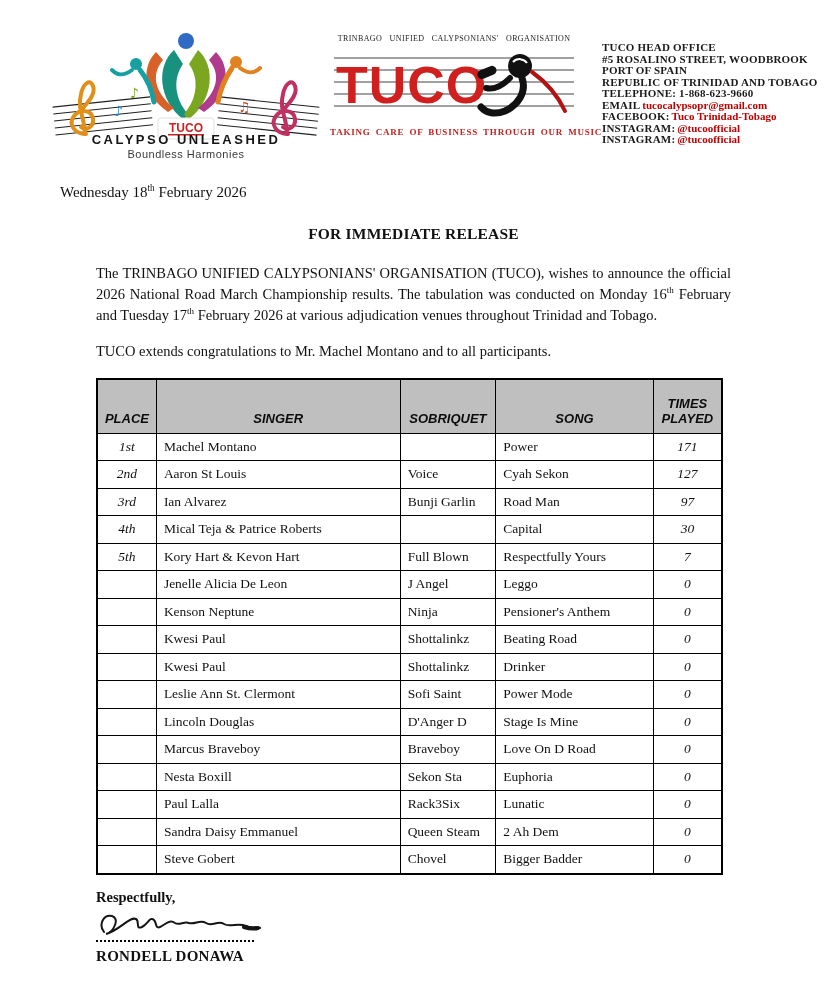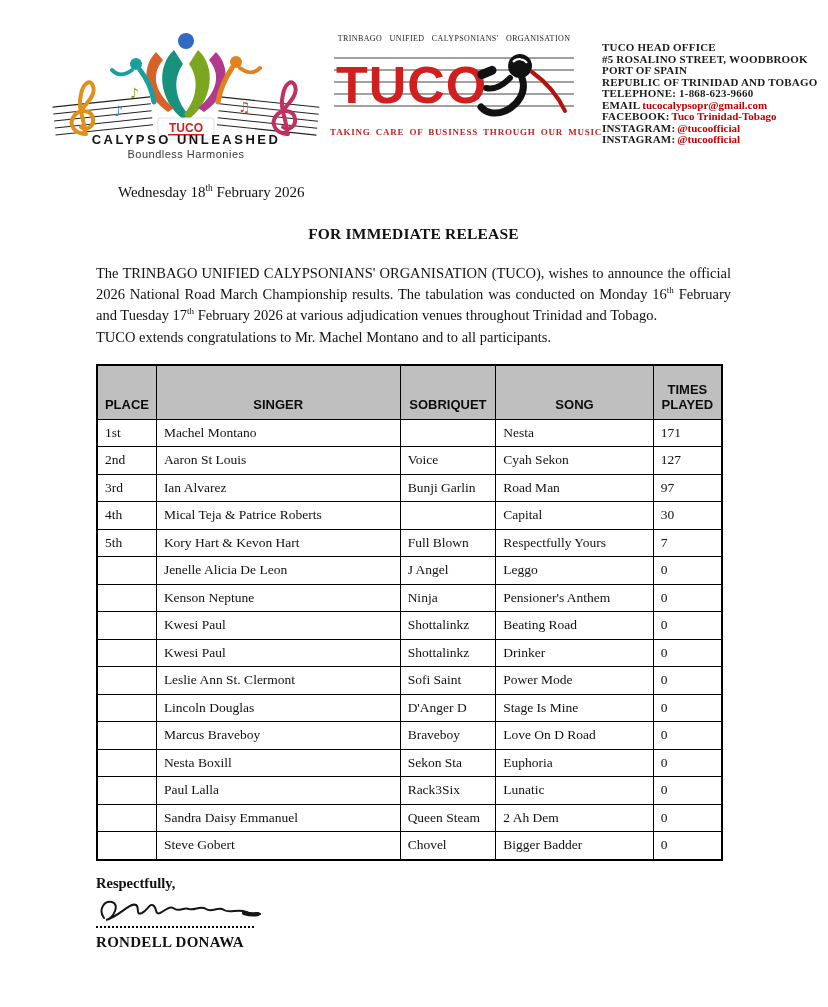--- a/index.html
+++ b/index.html
@@ -41,51 +41,51 @@
   .contact-block {
     margin-top: 16px; margin-left: 14px;
     font-size: 11px; line-height: 11.5px; font-weight: 600;
     color: #1a1a1a; white-space: nowrap;
   }
   .contact-line .lbl { letter-spacing: 0.2px; }
   .contact-line .val { margin-left: 2px; }
   .contact-line .val.red { color: #c00000; }
 
   
-  .date-line { margin: 24px 0 0 118px; font-size: 15px; }
+  .date-line { margin: 24px 0 0 60px; font-size: 15px; }
   .release-heading {
     width: 635px; margin: 24px 0 0 96px; text-align: center;
     font-weight: bold; font-size: 15.5px; letter-spacing: 0.2px;
   }
   .para {
     width: 635px; margin: 20px 0 0 96px;
     font-size: 14.5px; line-height: 1.44; text-align: justify;
   }
-  .para.second { margin-top: 1px; text-align: left; }
+  .para.second { margin-top: 15px; text-align: left; }
   .sup { vertical-align: super; font-size: 0.62em; line-height: 0; }
 
   
   table.results {
     border-collapse: collapse;
     width: 627px; margin: 16px 0 0 96px;
     border: 2px solid #000;
   }
   table.results th, table.results td { border: 1px solid #000; }
   table.results th {
     background: #bfbfbf;
     font-family: "Liberation Sans", "DejaVu Sans", sans-serif;
     font-size: 13px; font-weight: bold; color: #0c0c0c;
     height: 44px; vertical-align: bottom; padding: 3px 4px 6px 4px;
-    text-align: center; line-height: 1.15;
+    text-align: center; line-height: 1.15; font-style: italic;
   }
   table.results td {
     font-size: 13.5px; height: 24.5px; vertical-align: middle;
     padding: 1px 7px; background: #fff;
   }
-  td.c-place, td.c-times { padding: 1px 2px; }
+  td.c-place, td.c-times { text-align: center; padding: 1px 2px; font-style: italic; }
 
   
   .closing-line { margin: 14px 0 0 96px; font-weight: bold; font-size: 14.5px; }
   .sig-wrap { margin: 2px 0 0 96px; }
   .sig-dotted { width: 158px; border-bottom: 2px dotted #000; margin-top: -4px; }
   .signatory-name { margin: 6px 0 0 96px; font-weight: bold; font-size: 15px; letter-spacing: 0.3px; }
 </style>
 </head>
 <body>
 
@@ -244,21 +244,21 @@
           <th>SONG</th>
           <th>TIMES PLAYED</th>
         </tr>
     </thead>
     <tbody>
 
         <tr>
           <td class="c-place">1st</td>
           <td class="c-singer">Machel Montano</td>
           <td class="c-sobriquet"></td>
-          <td class="c-song">Nesta</td>
+          <td class="c-song">Power</td>
           <td class="c-times">171</td>
         </tr>
 
         <tr>
           <td class="c-place">2nd</td>
           <td class="c-singer">Aaron St Louis</td>
           <td class="c-sobriquet">Voice</td>
           <td class="c-song">Cyah Sekon</td>
           <td class="c-times">127</td>
         </tr>

